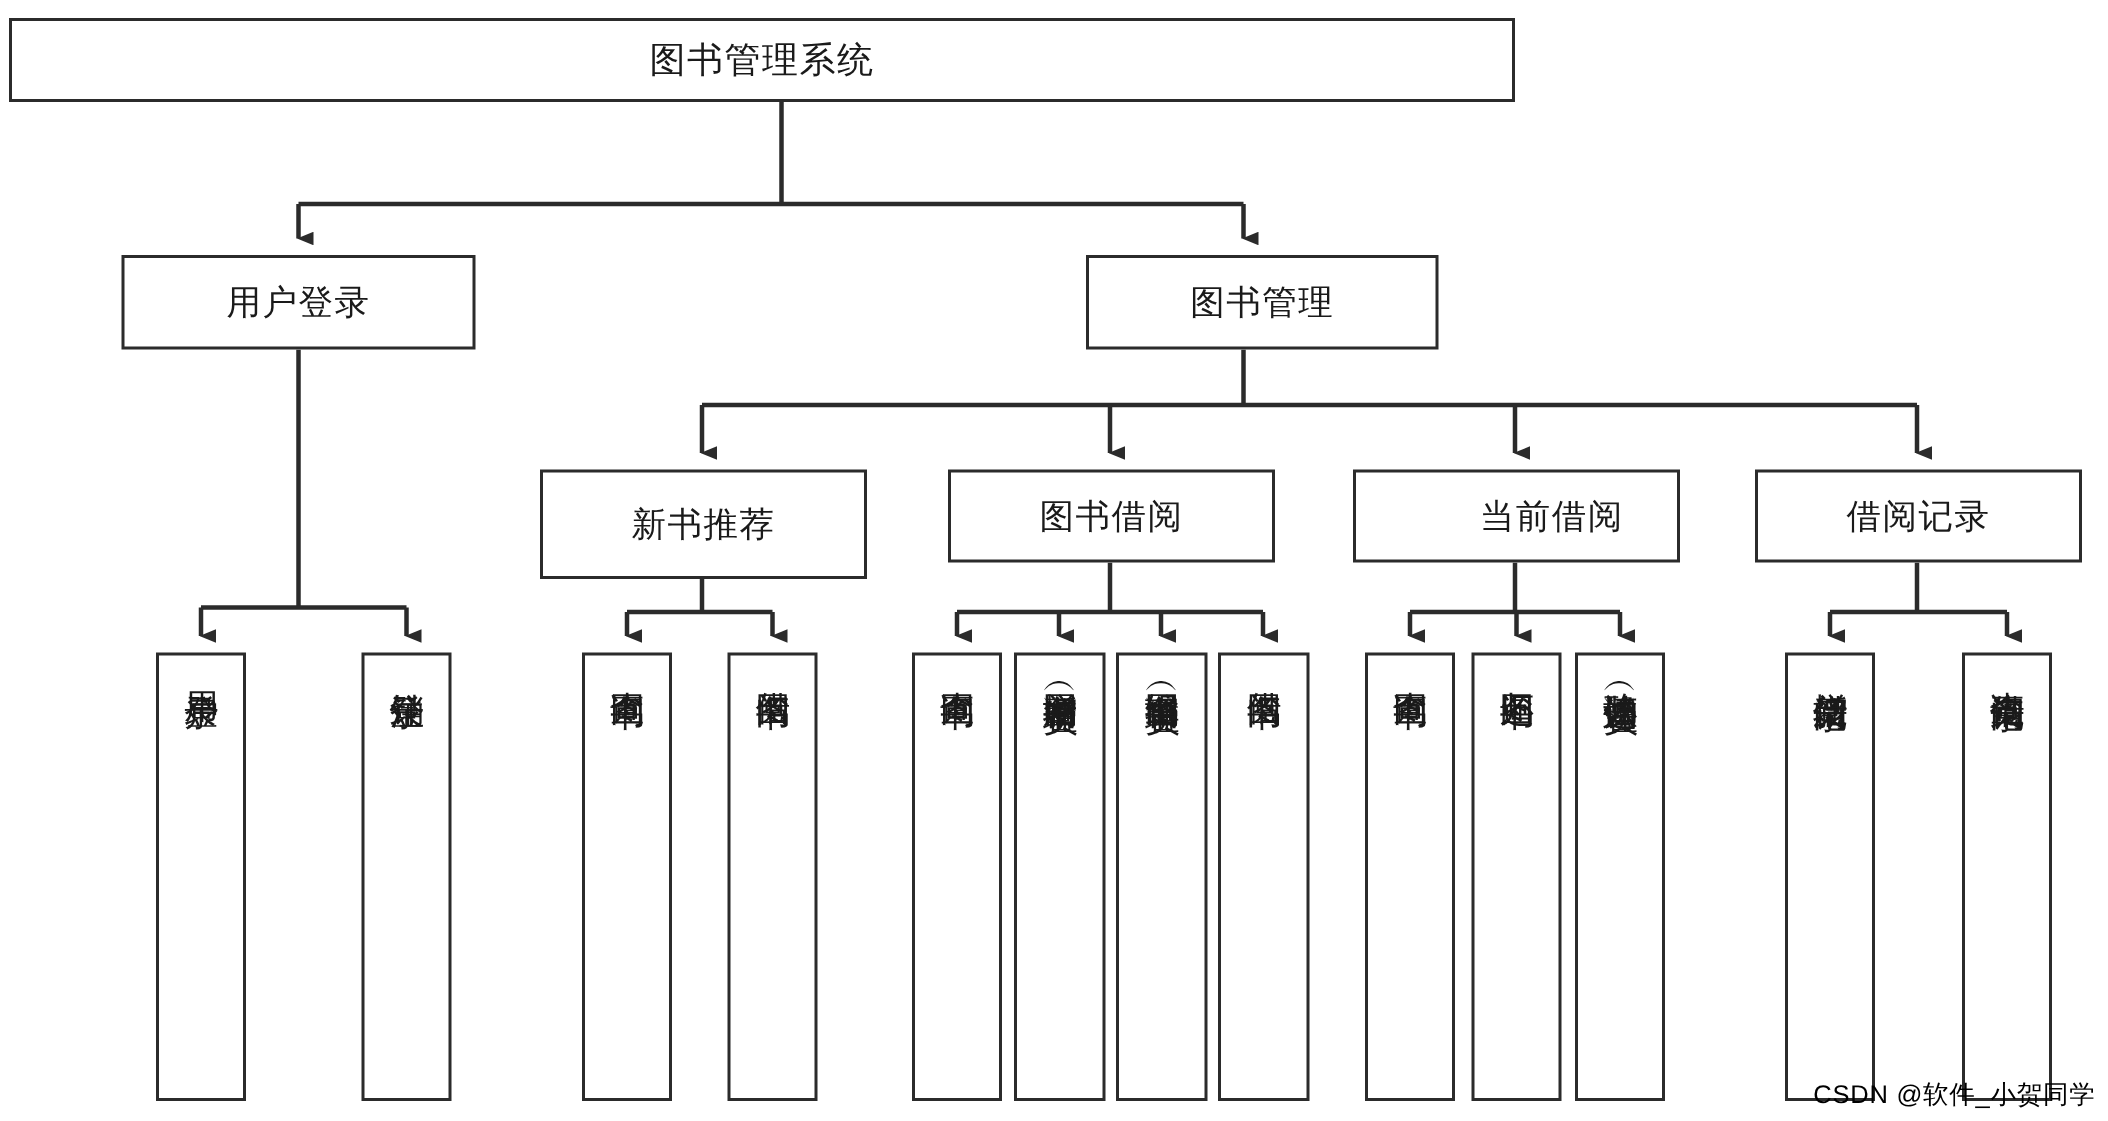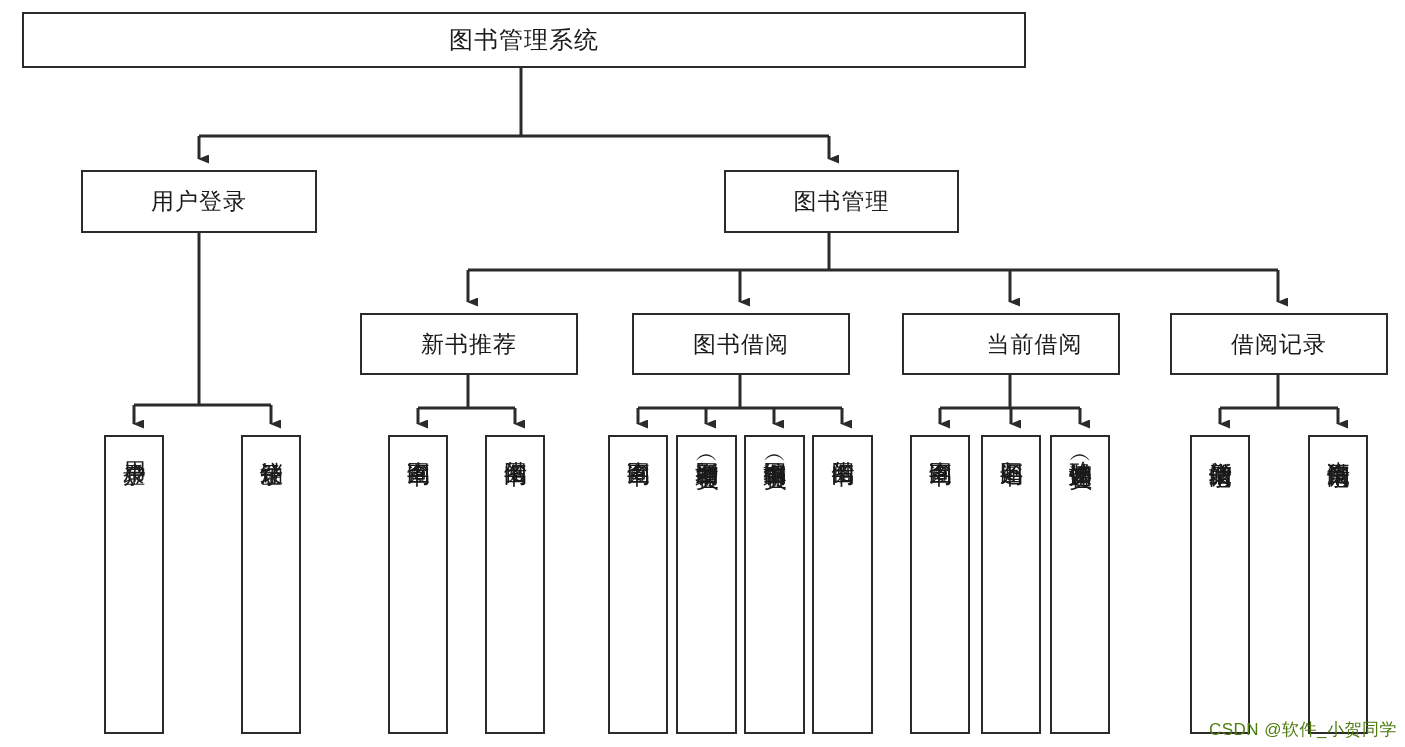--- a/index.html
+++ b/index.html
@@ -54,21 +54,21 @@
     white-space: nowrap;
   }
   .node.root {
     font-size: 24px;
   }
   #watermark {
     position: absolute;
     right: 8px;
     bottom: 6px;
     font-size: 17px;
-    color: #4d7c0f;
+    color: #000000;
     letter-spacing: 0.5px;
     white-space: nowrap;
   }
 </style>
 </head>
 <body>
 
 <div id="canvas">
   <svg id="edges" viewBox="0 0 1405 747" xmlns="http://www.w3.org/2000/svg">
     <defs>
@@ -107,30 +107,30 @@
         <path d="M 1011 408 L 1011 424" marker-end="url(#arrowhead)"></path>
         <path d="M 1080 408 L 1080 424" marker-end="url(#arrowhead)"></path>
         <path d="M 1278 375 L 1278 408"></path>
         <path d="M 1220 408 L 1338 408"></path>
         <path d="M 1220 408 L 1220 424" marker-end="url(#arrowhead)"></path>
         <path d="M 1338 408 L 1338 424" marker-end="url(#arrowhead)"></path>
       </g>
   </svg>
 
   <div id="nodes">
-      <div class="node horizontal root" style="left: 22px; top: 12px; width: 1004px; height: 56px;">
+      <div class="node horizontal root" style="left: 6px; top: 12px; width: 1004px; height: 56px;">
         <span>图书管理系统</span>
       </div>
       <div class="node horizontal" style="left: 81px; top: 170px; width: 236px; height: 63px;">
         <span>用户登录</span>
       </div>
       <div class="node horizontal" style="left: 712px; top: 170px; width: 235px; height: 63px; margin-left: 12px;">
         <span>图书管理</span>
       </div>
-      <div class="node horizontal" style="left: 360px; top: 313px; width: 218px; height: 62px;">
+      <div class="node horizontal" style="left: 360px; top: 313px; width: 218px; height: 73px;">
         <span>新书推荐</span>
       </div>
       <div class="node horizontal" style="left: 632px; top: 313px; width: 218px; height: 62px; font-family: Liberation Mono, monospace;">
         <span>图书借阅</span>
       </div>
       <div class="node horizontal" style="left: 902px; top: 313px; width: 218px; height: 62px; padding-left: 47px;">
         <span>当前借阅</span>
       </div>
       <div class="node horizontal" style="left: 1170px; top: 313px; width: 218px; height: 62px; align-items: center;">
         <span>借阅记录</span>

